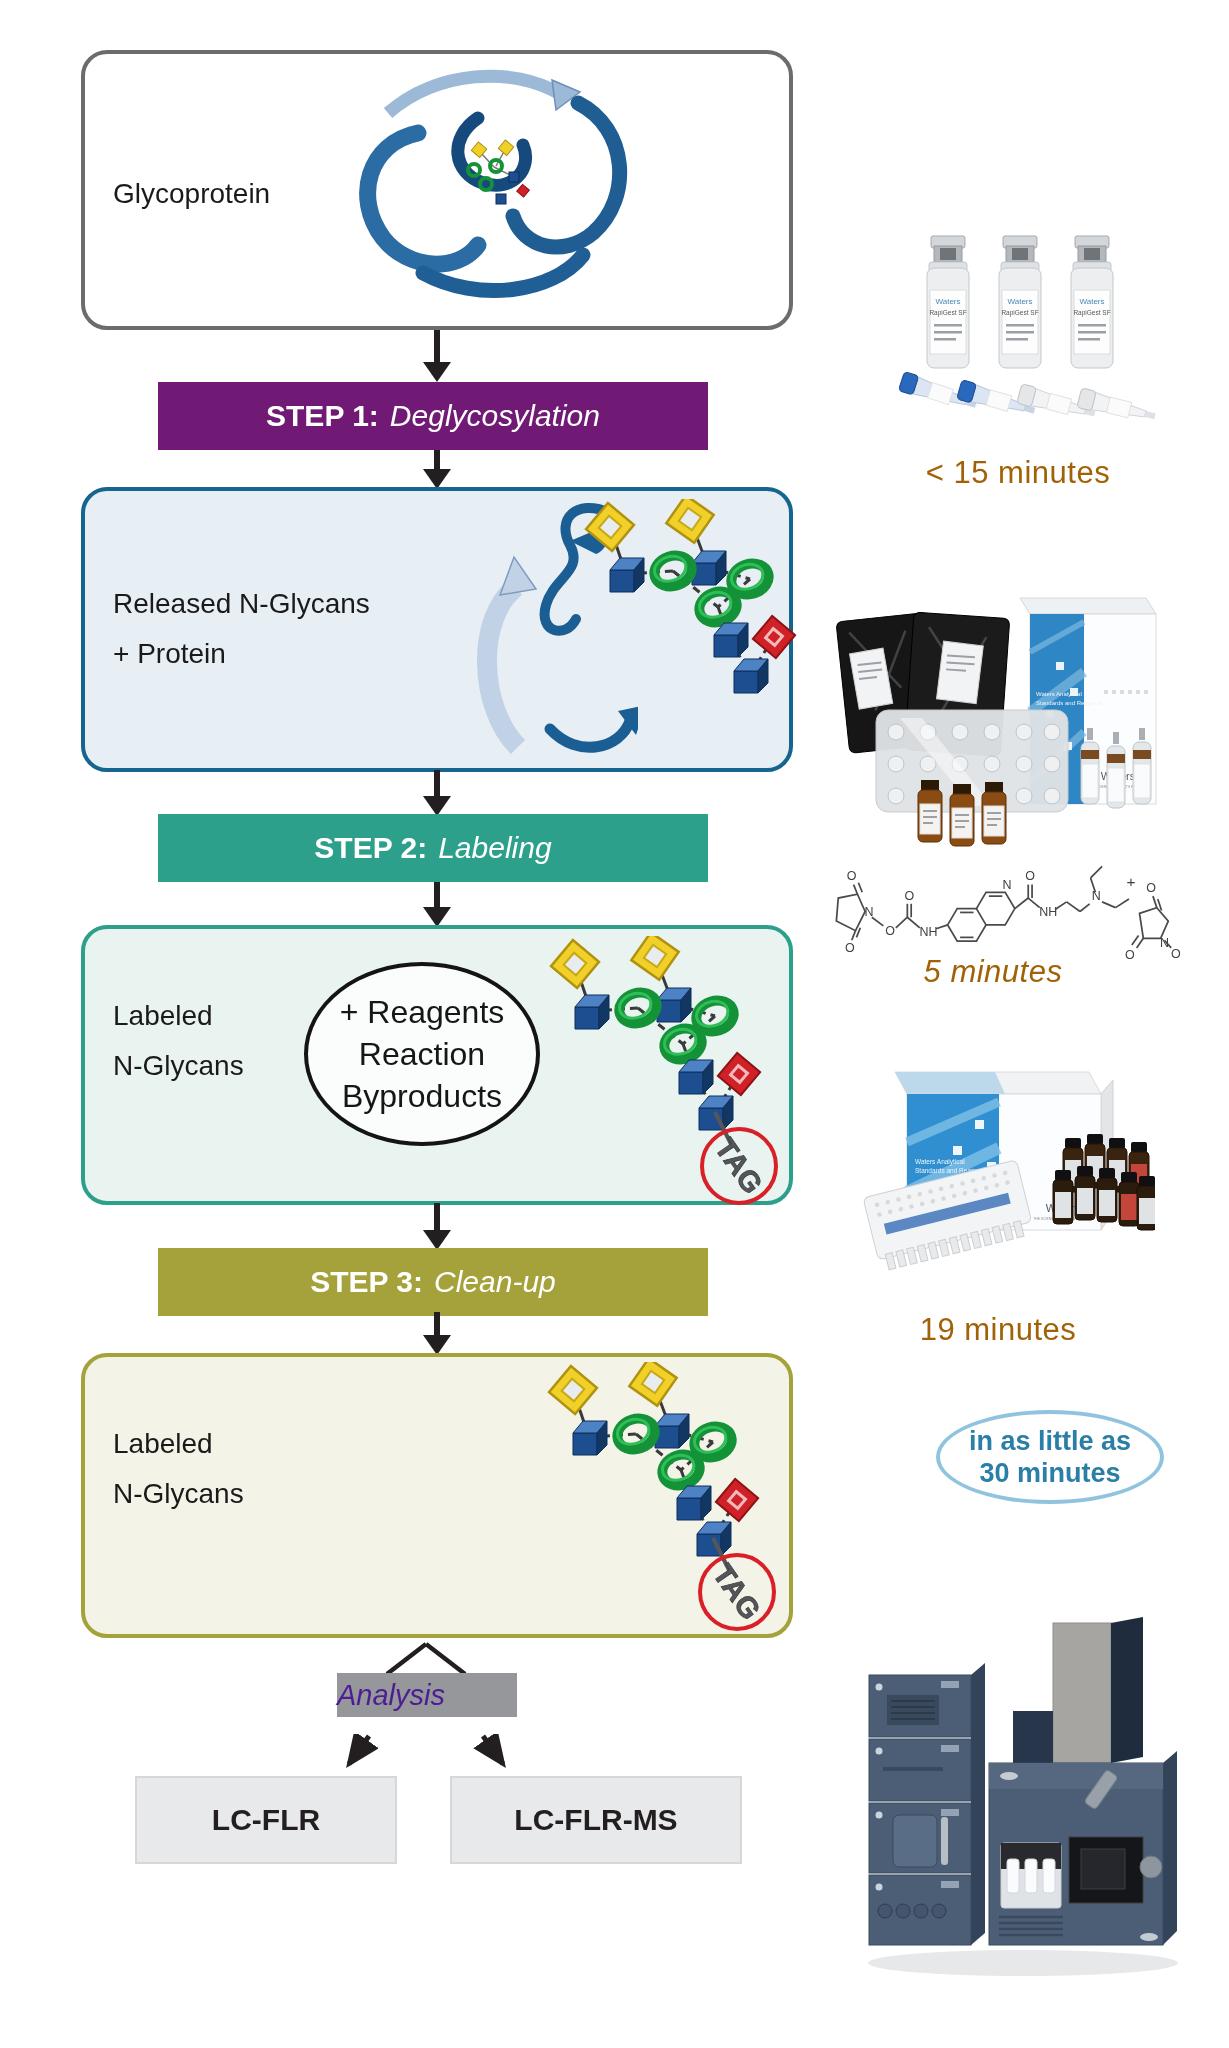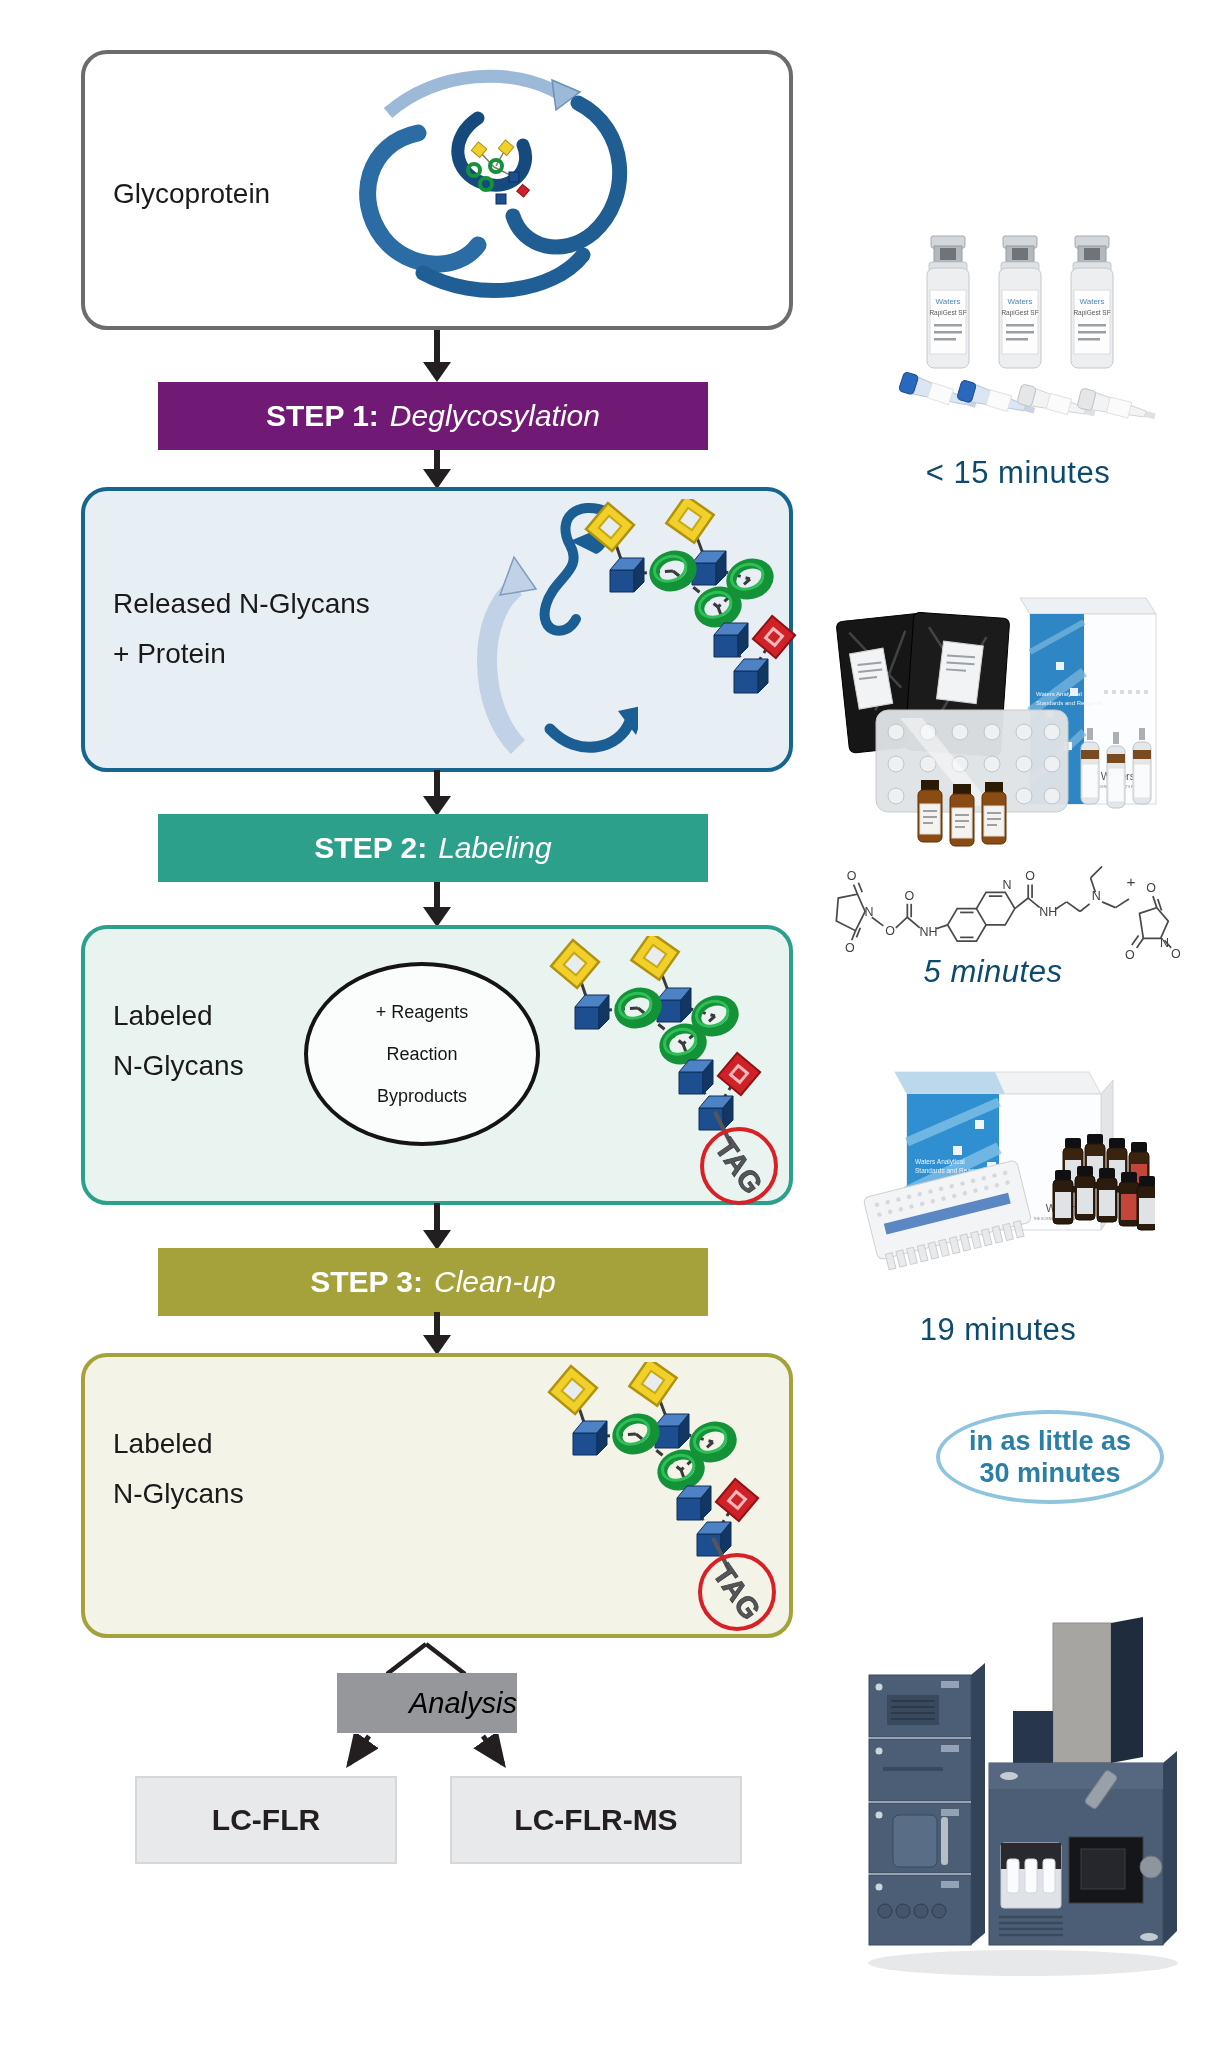--- a/index.html
+++ b/index.html
@@ -25,32 +25,32 @@
 
   
   .arrow-down { position:absolute; left:378px; width:32px; display:flex; flex-direction:column; align-items:center; }
   .arrow-shaft { width:6px; flex:1; background:#231f20; }
   .arrow-head { width:0; height:0; border-left:14px solid transparent; border-right:14px solid transparent;
                 border-top:20px solid #231f20; }
 
   
   .oval { position:absolute; left:219px; top:33px; width:236px; height:184px; border:4px solid #141414;
           border-radius:50%; background:#fbfdfd; display:flex; flex-direction:column; align-items:center;
-          justify-content:center; font-size:18px; color:#161616; line-height:42px; }
+          justify-content:center; font-size:32px; color:#161616; line-height:42px; }
 
   
-  .analysis-box { position:absolute; left:294px; top:1673px; width:180px; height:60px; background:#95979a;
-                  display:flex; align-items:center; justify-content:flex-end; color:#000000; font-size:29px; font-style:italic; }
+  .analysis-box { position:absolute; left:294px; top:1673px; width:180px; height:44px; background:#95979a;
+                  display:flex; align-items:center; justify-content:flex-start; color:#4c1d95; font-size:29px; font-style:italic; }
   .out-box { position:absolute; top:1776px; height:88px; background:#e8e9ea; border:2px solid #d6d7d8;
              display:flex; align-items:center; justify-content:center; font-size:30px; font-weight:bold; color:#231f20; }
   .out1 { left:92px;  width:262px; }
   .out2 { left:407px; width:292px; }
 
   
-  .time-label { position:absolute; text-align:center; font-size:31px; color:#0c4a6e; letter-spacing:0.5px; }
+  .time-label { position:absolute; text-align:center; font-size:31px; color:#a16207; letter-spacing:0.5px; }
   .badge { position:absolute; left:893px; top:1410px; width:228px; height:94px; border:4px solid #90c4de;
            border-radius:50%; background:#fff; display:flex; flex-direction:column; align-items:center;
            justify-content:center; color:#2b7ea6; font-weight:bold; font-size:27px; line-height:32px; }
   svg { position:absolute; display:block; }
   .defs { position:absolute; width:0; height:0; overflow:hidden; }
   text { font-family:"Liberation Sans", sans-serif; }
 </style>
 </head>
 <body>
 

